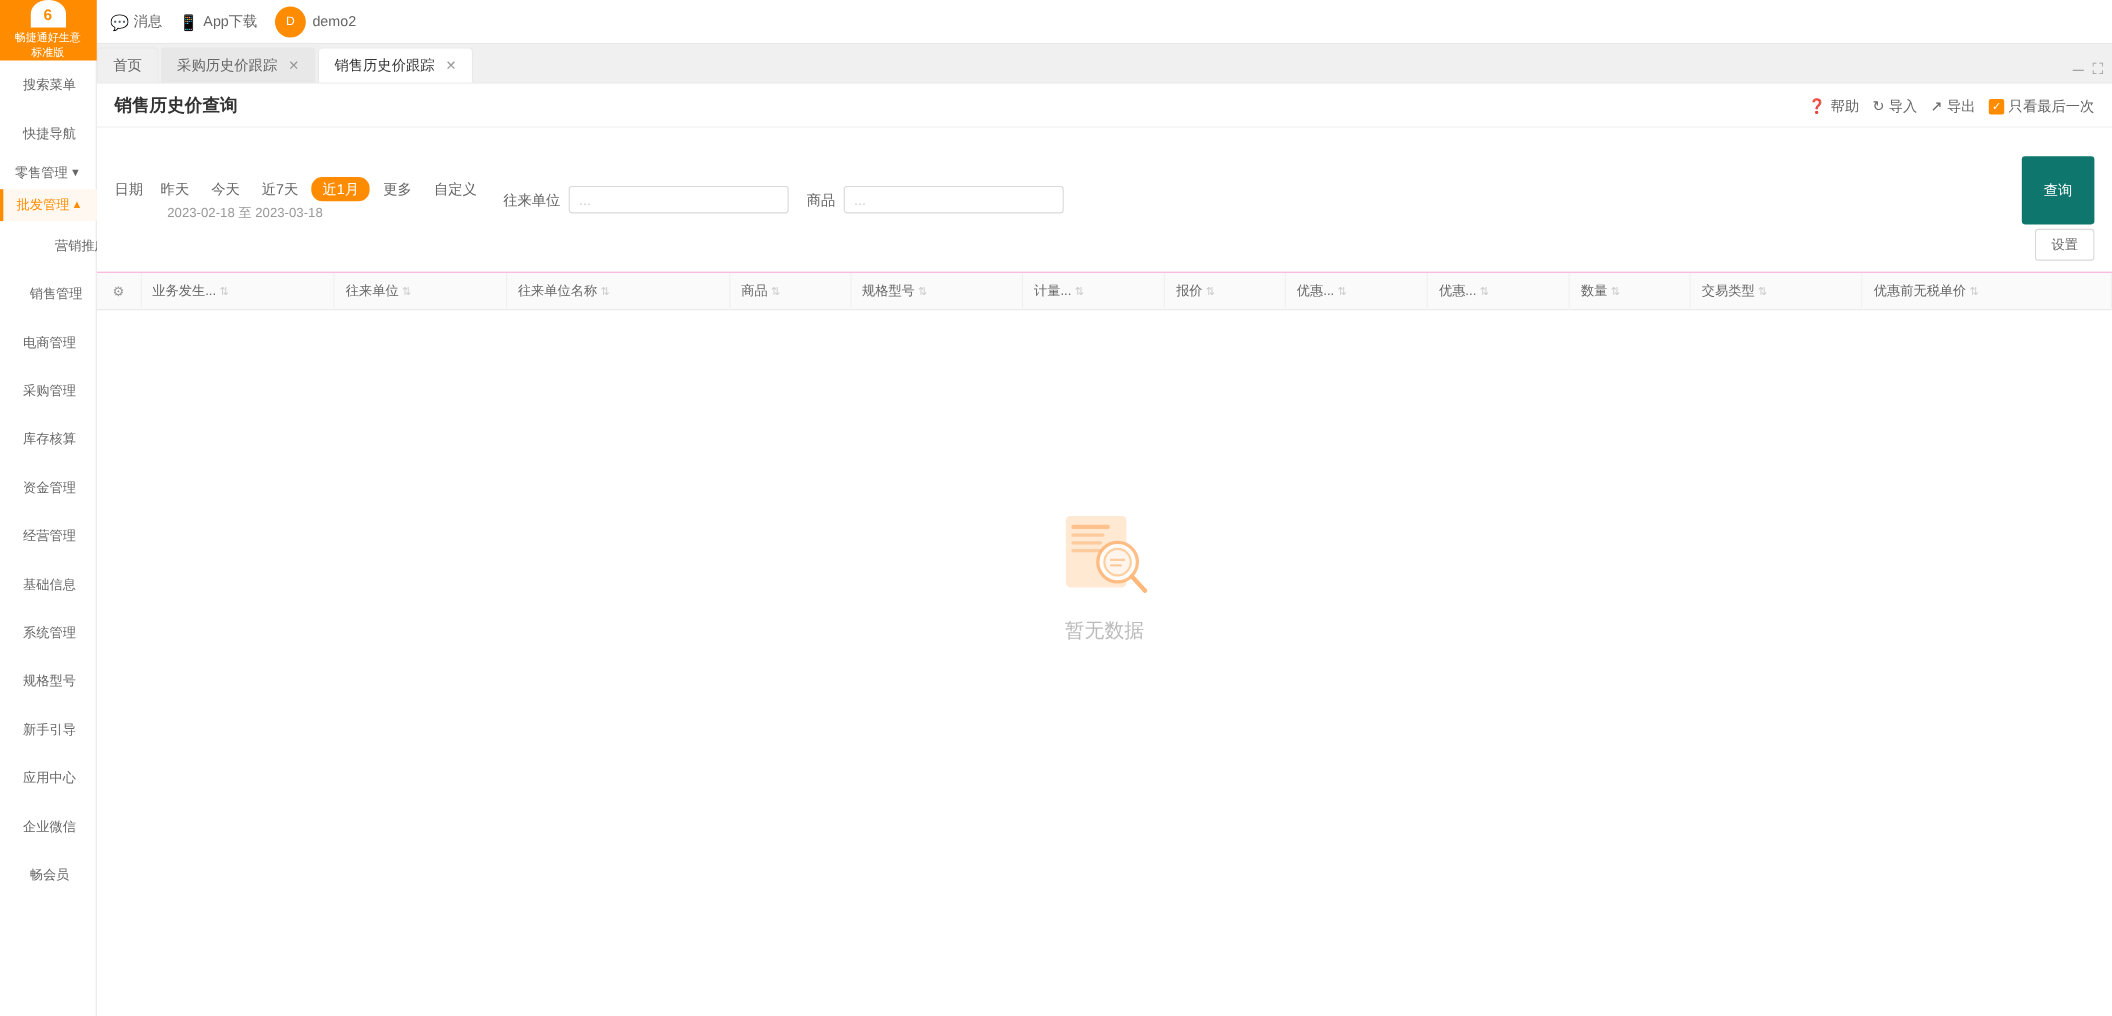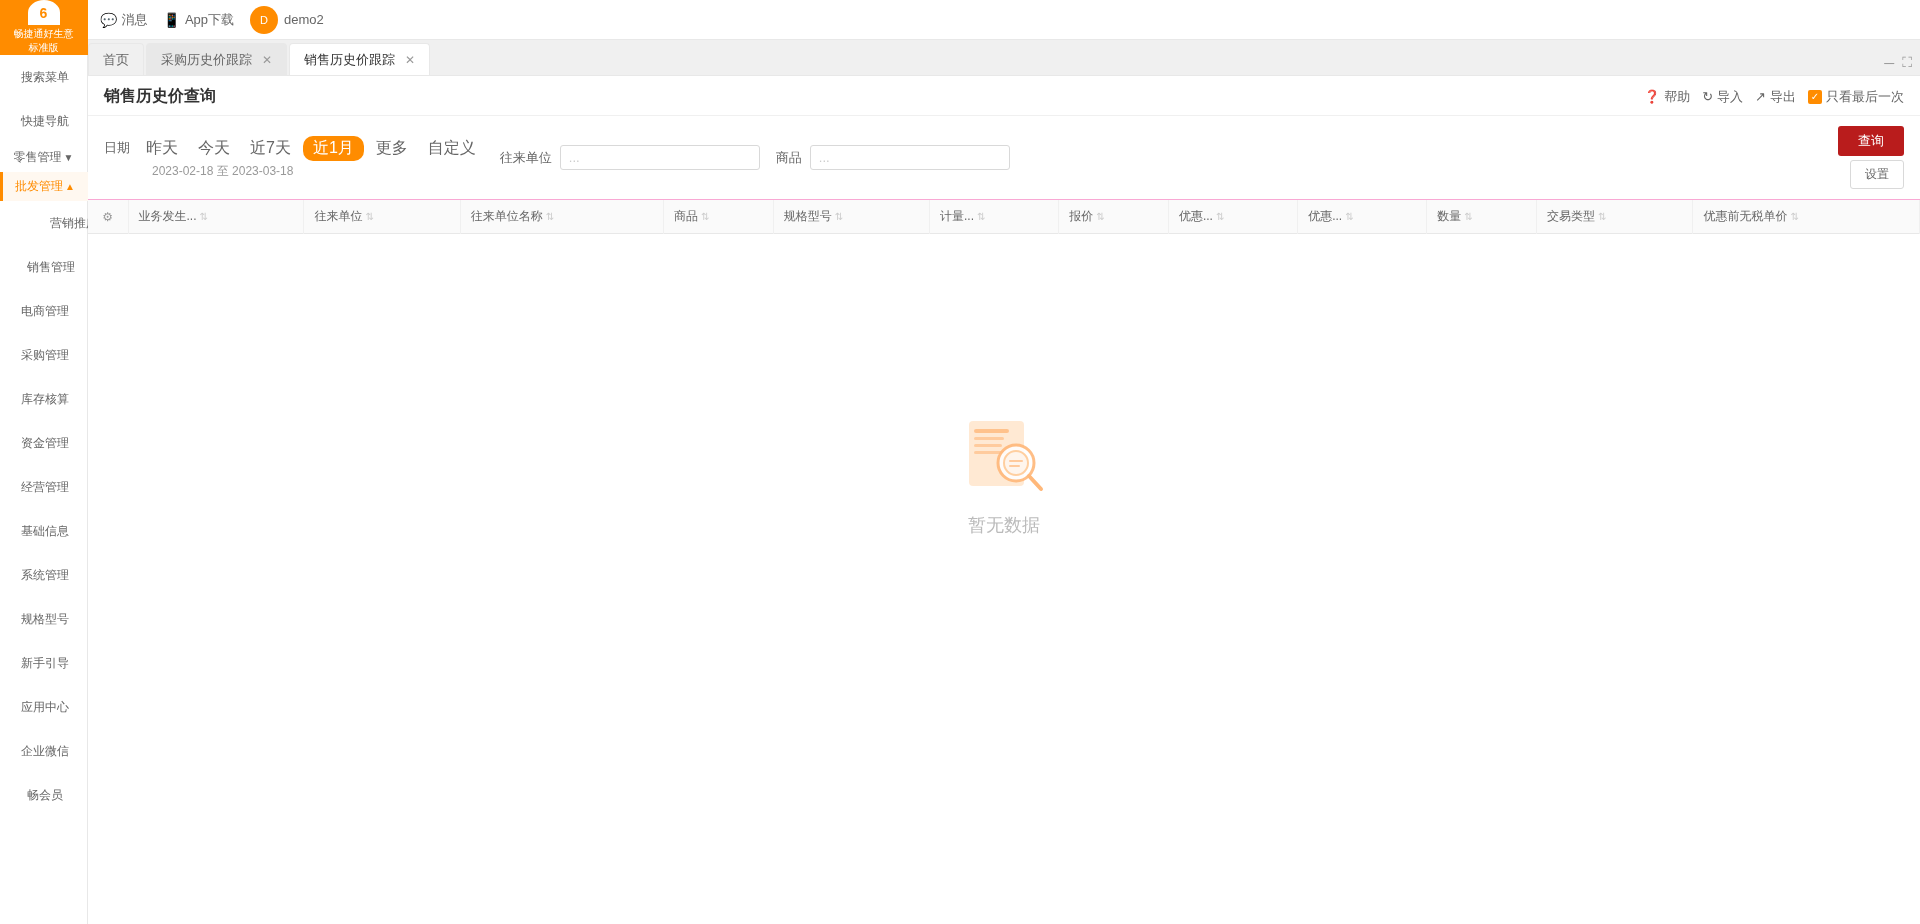--- a/index.html
+++ b/index.html
@@ -42,26 +42,26 @@
     .page-header-actions { display: flex; align-items: center; gap: 12px; color: #666; font-size: 13px; }
     .header-action { display: flex; align-items: center; gap: 4px; cursor: pointer; }
     .only-last-checkbox { display: flex; align-items: center; gap: 4px; }
     .checkbox-checked { width: 14px; height: 14px; background: #ff8c00; border-radius: 2px; display: flex; align-items: center; justify-content: center; color: #fff; font-size: 10px; }
 
     
     .filter-area { padding: 10px 16px; border-bottom: 1px solid #f9a8d4; display: flex; align-items: center; gap: 16px; flex-wrap: wrap; }
     .filter-group { display: flex; align-items: center; gap: 8px; }
     .filter-label { color: #666; font-size: 13px; }
     .date-buttons { display: flex; align-items: center; gap: 4px; }
-    .date-btn { padding: 2px 8px; font-size: 16px; color: #666; cursor: pointer; border-radius: 3px; }
+    .date-btn { padding: 2px 8px; font-size: 13px; color: #666; cursor: pointer; border-radius: 3px; }
     .date-btn.active { background: #ff8c00; color: #fff; border-radius: 10px; padding: 2px 10px; }
     .date-range { font-size: 12px; color: #999; margin-top: 2px; }
     .filter-date-wrapper { display: flex; flex-direction: column; }
     .filter-input { border: 1px solid #d9d9d9; border-radius: 3px; padding: 4px 8px; font-size: 13px; color: #333; min-width: 220px; cursor: pointer; display: flex; align-items: center; justify-content: space-between; background: #fff; }
-    .query-btn { background: #b91c1c; color: #fff; border: none; border-radius: 3px; padding: 6px 20px; font-size: 13px; cursor: pointer; }
+    .query-btn { background: #0f766e; color: #fff; border: none; border-radius: 3px; padding: 22px 20px; font-size: 13px; cursor: pointer; margin-top: 16px; }
     .settings-btn { border: 1px solid #d9d9d9; background: #fff; color: #666; border-radius: 3px; padding: 5px 14px; font-size: 12px; cursor: pointer; }
     .filter-right { display: flex; flex-direction: column; align-items: flex-end; gap: 4px; margin-left: auto; }
 
     
     .table-wrapper { flex: 1; overflow: auto; }
     table { width: 100%; border-collapse: collapse; font-size: 12px; }
     thead tr { background: #fafafa; border-bottom: 1px solid #e8e8e8; }
     thead th { padding: 8px 10px; text-align: left; color: #666; font-weight: normal; border-right: 1px solid #f0f0f0; white-space: nowrap; cursor: pointer; user-select: none; }
     .th-inner { display: flex; align-items: center; gap: 3px; }
     .sort-icon { color: #ccc; font-size: 10px; }

